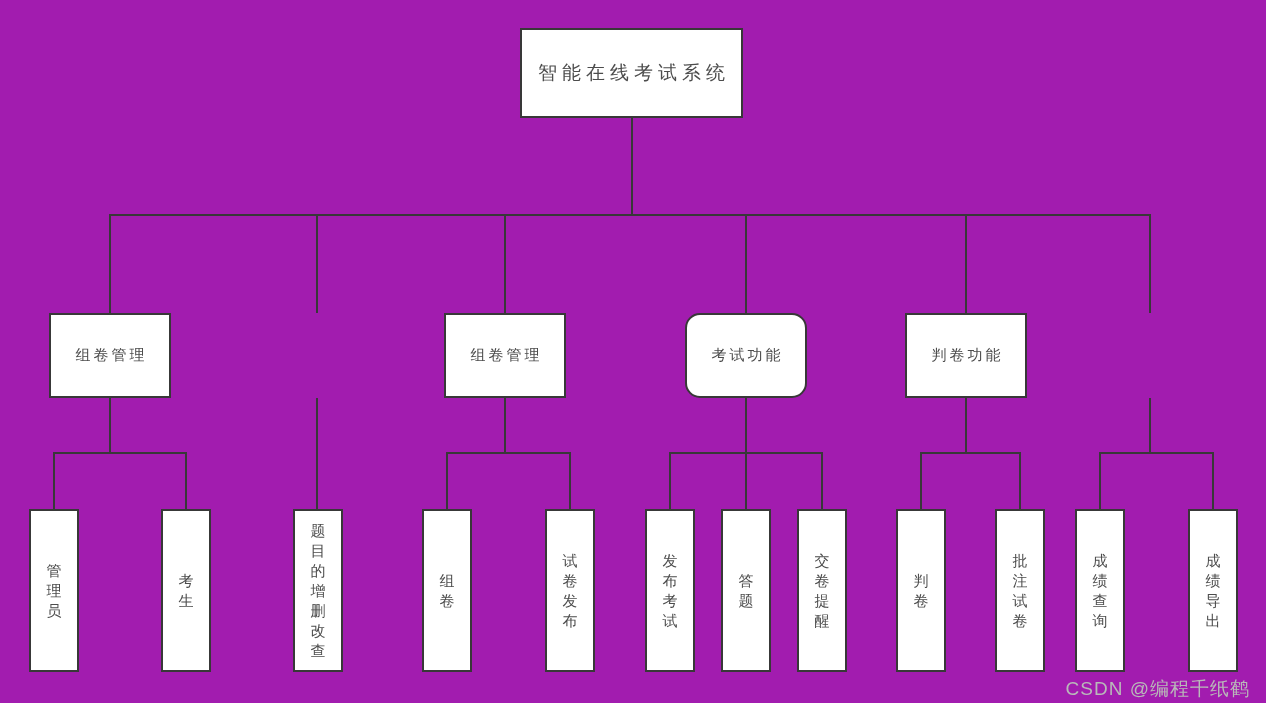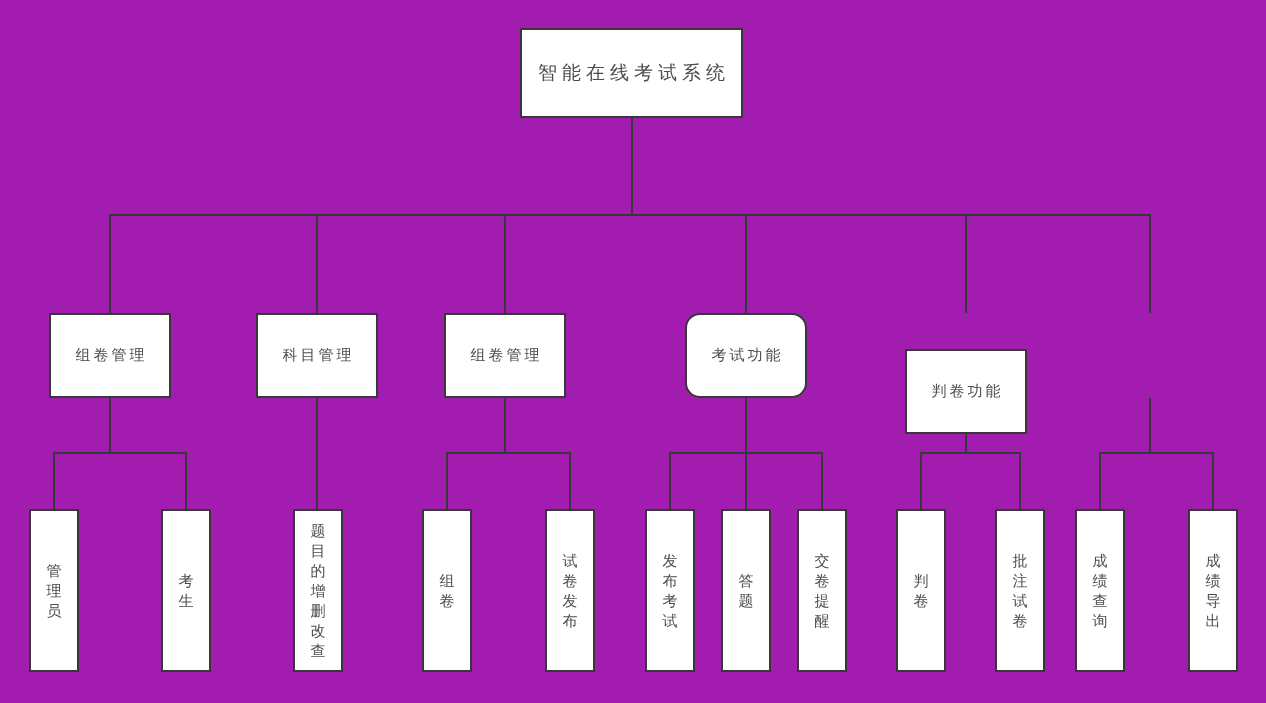--- a/index.html
+++ b/index.html
@@ -106,23 +106,20 @@
       </div>
       <div class="node leaf-node" style="left: 29px; top: 509px; width: 50px; height: 163px;">
         <span class="leaf-label">管
 理
 员</span>
       </div>
       <div class="node leaf-node" style="left: 161px; top: 509px; width: 50px; height: 163px;">
         <span class="leaf-label">考
 生</span>
       </div>
-      <div class="node branch-node" style="left: 256px; top: 313px; width: 122px; height: 85px;">
-        <span>科目管理</span>
-      </div>
       <div class="node leaf-node" style="left: 293px; top: 509px; width: 50px; height: 163px;">
         <span class="leaf-label">题
 目
 的
 增
 删
 改
 查</span>
       </div>
       <div class="node branch-node" style="left: 444px; top: 313px; width: 122px; height: 85px; text-align: right;">
@@ -150,21 +147,21 @@
       <div class="node leaf-node" style="left: 721px; top: 509px; width: 50px; height: 163px;">
         <span class="leaf-label">答
 题</span>
       </div>
       <div class="node leaf-node" style="left: 797px; top: 509px; width: 50px; height: 163px;">
         <span class="leaf-label">交
 卷
 提
 醒</span>
       </div>
-      <div class="node branch-node" style="left: 905px; top: 313px; width: 122px; height: 85px; margin-top: 36px;">
+      <div class="node branch-node" style="left: 905px; top: 313px; width: 122px; height: 85px;">
         <span>判卷功能</span>
       </div>
       <div class="node leaf-node" style="left: 896px; top: 509px; width: 50px; height: 163px;">
         <span class="leaf-label">判
 卷</span>
       </div>
       <div class="node leaf-node" style="left: 995px; top: 509px; width: 50px; height: 163px;">
         <span class="leaf-label">批
 注
 试
@@ -176,13 +173,14 @@
 查
 询</span>
       </div>
       <div class="node leaf-node" style="left: 1188px; top: 509px; width: 50px; height: 163px;">
         <span class="leaf-label">成
 绩
 导
 出</span>
       </div>
     </div>
+  <div class="watermark">CSDN @编程千纸鹤</div>
 </div>
 
 </body></html>

